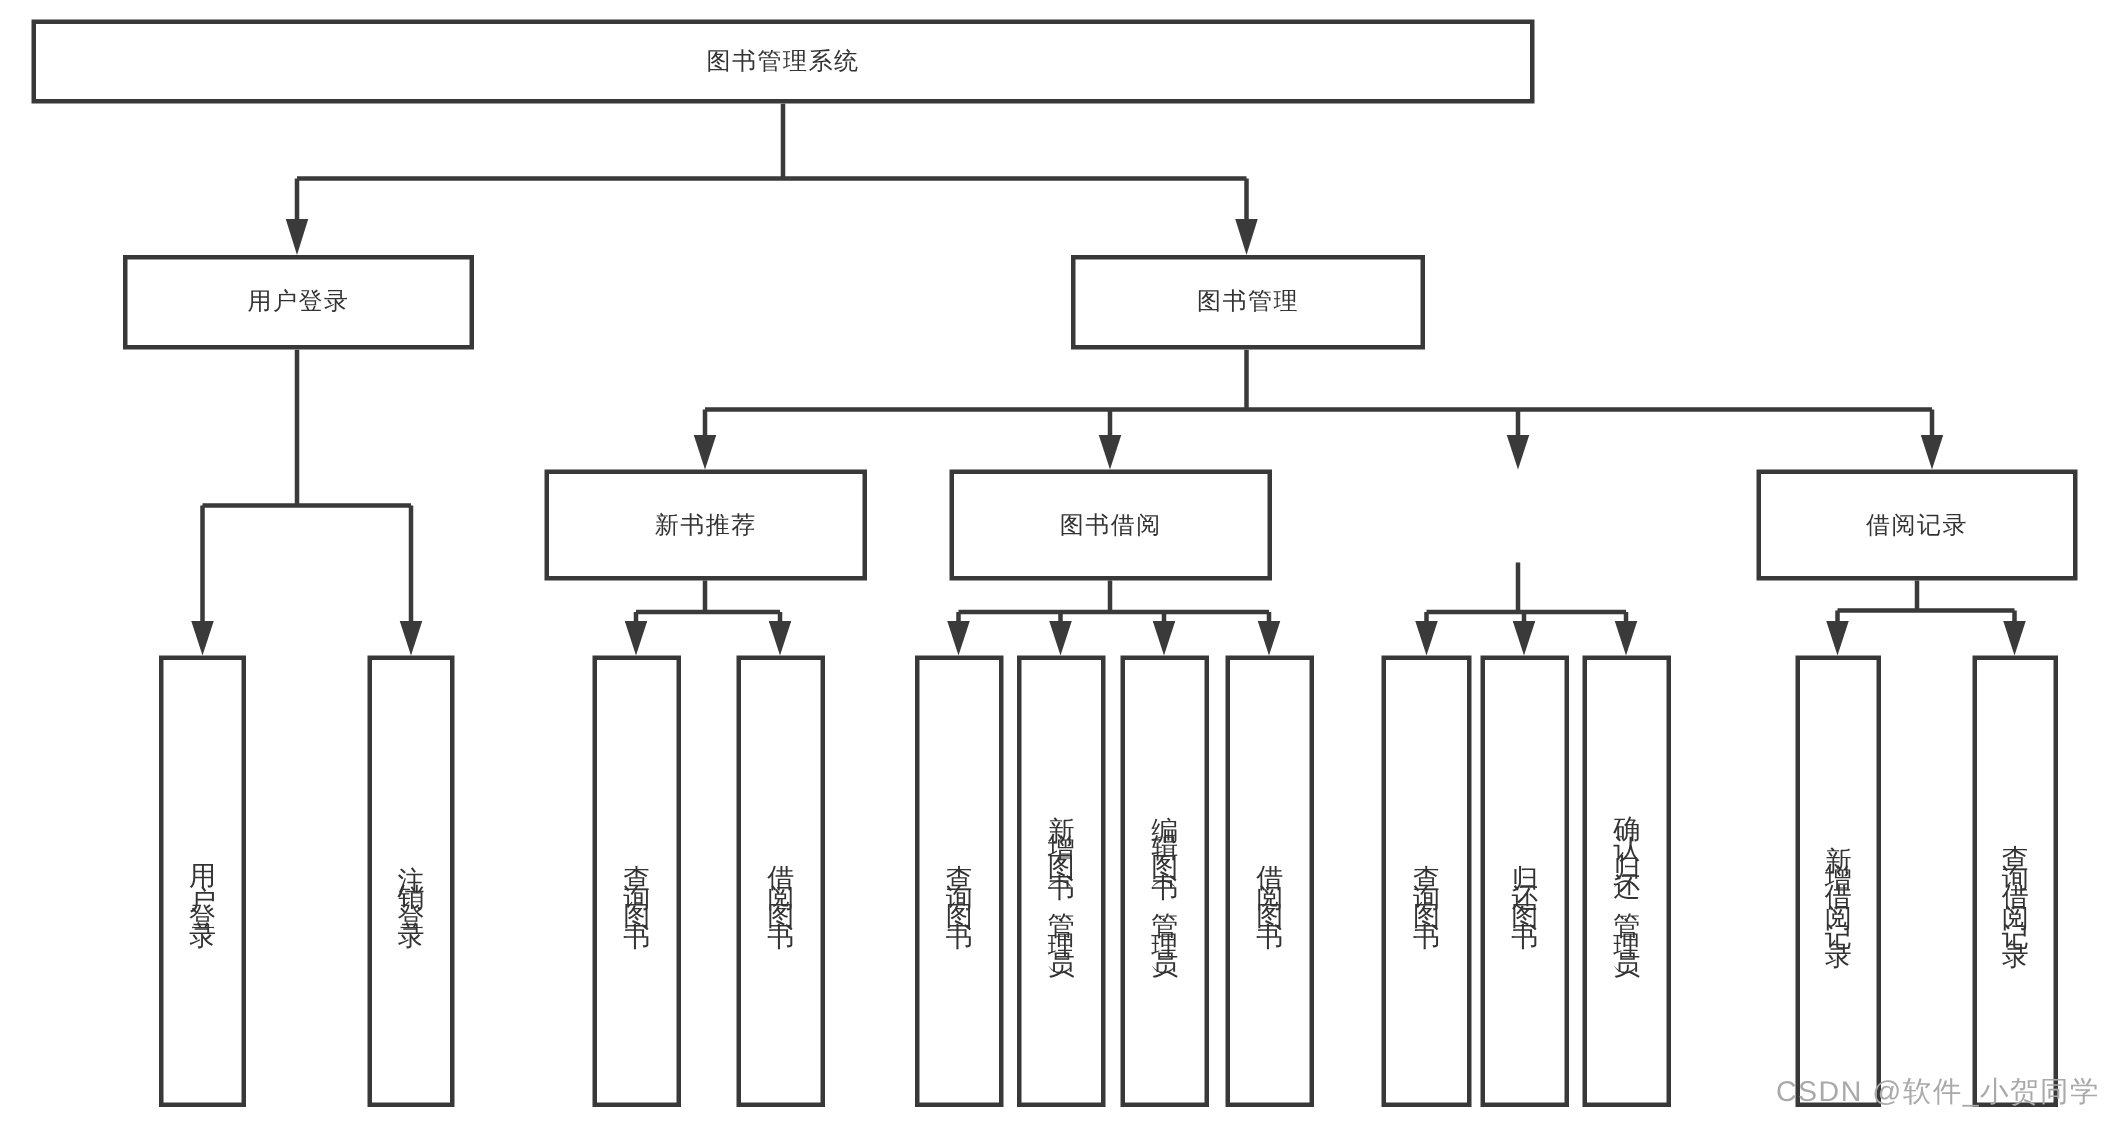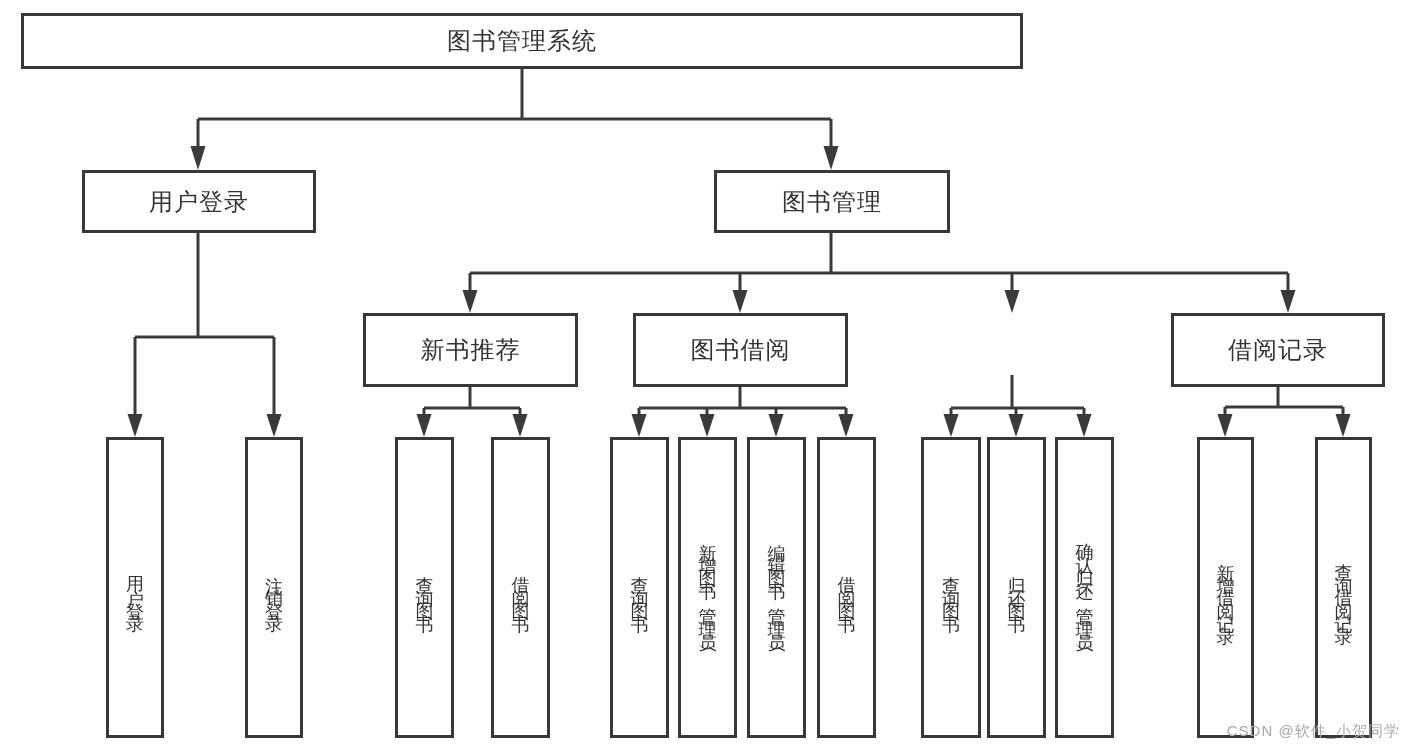--- a/index.html
+++ b/index.html
@@ -26,21 +26,21 @@
     box-sizing: border-box;
     background: #ffffff;
     border: 3px solid #383838;
     color: #333333;
     display: flex;
     align-items: center;
     justify-content: center;
     z-index: 2;
   }
   .hlabel {
-    font-size: 24px;
+    font-size: 16px;
     letter-spacing: 1px;
     white-space: nowrap;
     text-align: right;
   }
   .root {
     left: 21px; top: 13px; width: 1002px; height: 56px;
   }
   .l2 { top: 170px; height: 63px; }
   .l3 { top: 313px; height: 74px; }
   .leaf {
@@ -52,21 +52,21 @@
     text-orientation: mixed;
     font-size: 18px;
     letter-spacing: 13px;
     line-height: 1;
     color: #333333;
   }
   .watermark {
     position: absolute;
     right: 5px;
     bottom: 6px;
-    font-size: 15px;
+    font-size: 19px;
     color: #a9a9a9;
     letter-spacing: 1px;
     z-index: 5;
     white-space: nowrap;
   }
 </style>
 </head>
 <body>
 
 <div class="stage">

